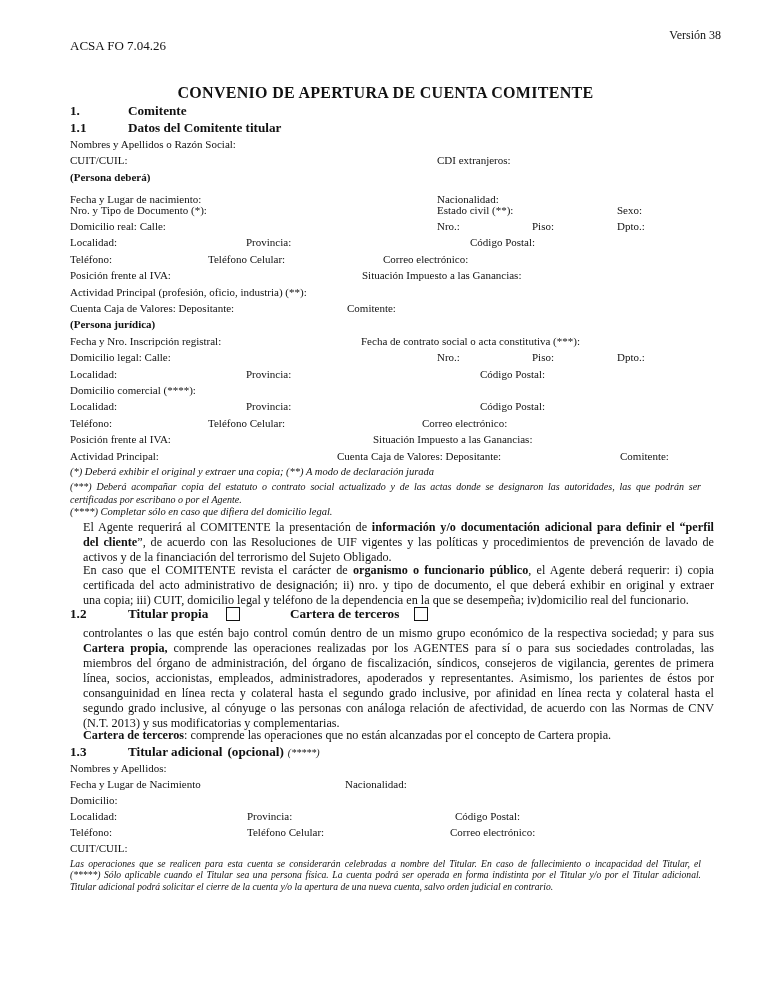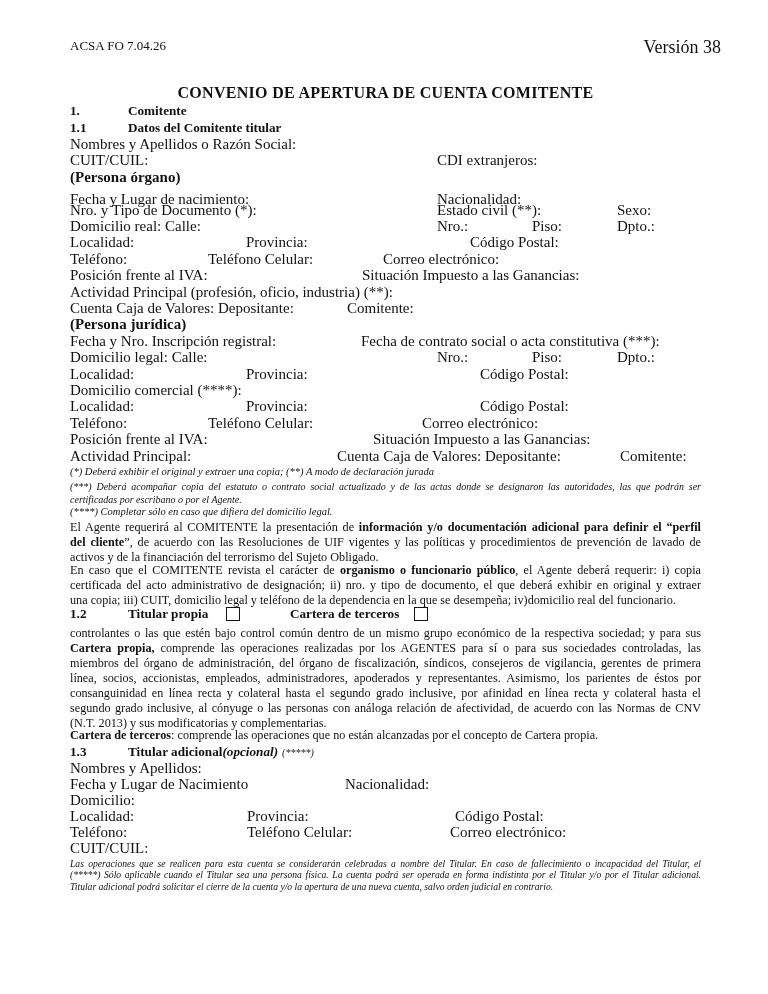--- a/index.html
+++ b/index.html
@@ -1,35 +1,35 @@
 <!DOCTYPE html>
 <html><head>
 <meta charset="utf-8">
 <style>
   html,body{margin:0;padding:0;background:#fff;}
   .page{position:relative;width:768px;height:994px;background:#fff;
         font-family:"Liberation Serif","DejaVu Serif",serif;color:#111;overflow:hidden;}
   .hdrL{position:absolute;top:38px;left:70px;font-size:13px;white-space:nowrap;}
-  .hdrR{position:absolute;top:37px;right:47px;font-size:18px;white-space:nowrap;}
+  .hdrR{position:absolute;top:28px;right:47px;font-size:12px;white-space:nowrap;}
   .title{position:absolute;top:84px;left:70px;width:631px;text-align:center;
          font-size:16px;font-weight:700;letter-spacing:.3px;white-space:nowrap;}
   .h{position:absolute;left:70px;width:635px;height:18px;font-size:13.2px;line-height:16px;white-space:nowrap;}
   .hnum{position:absolute;left:0;font-weight:700;}
   .htxt{position:absolute;left:58px;font-weight:700;}
-  .r{position:absolute;left:70px;width:640px;height:17px;font-size:15px;line-height:15px;}
+  .r{position:absolute;left:70px;width:640px;height:17px;font-size:11px;line-height:15px;}
   .l{position:absolute;top:0;white-space:nowrap;}
   .b{font-weight:700;}
   .blk{position:absolute;left:70px;width:631px;}
-  .para{font-size:12.2px;line-height:15px;}
+  .para{font-size:12.2px;line-height:15px;margin-left:13px;}
   .jl{text-align:justify;text-align-last:justify;}
   .fn1{position:absolute;left:70px;font-size:10.5px;font-style:italic;white-space:nowrap;}
   .fn3{font-size:10px;line-height:13.4px;font-style:italic;}
   .fn5{font-size:9.6px;line-height:11.3px;font-style:italic;}
   .cb{position:absolute;top:1px;width:12px;height:12px;border:1.4px solid #111;background:#fff;}
-  .opc{font-style:italic;}
+  .opc{margin-left:5px;}
   .note-ref{font-size:10px;font-weight:400;font-style:italic;margin-left:4px;}
 </style>
 </head>
 <body>
 
 <div class="page">
 
   <div class="hdrL">ACSA FO 7.04.26</div>
   <div class="hdrR">Versión 38</div>
 
@@ -46,21 +46,21 @@
   </div>
 
   <div class="r" style="top:137px">
     <span class="l" style="left:0">Nombres y Apellidos o Razón Social:</span>
   </div>
   <div class="r" style="top:153px">
     <span class="l" style="left:0">CUIT/CUIL:</span>
     <span class="l" style="left:367px">CDI extranjeros:</span>
   </div>
   <div class="r" style="top:170px">
-    <span class="l b" style="left:0">(Persona órgano)</span>
+    <span class="l b" style="left:0">(Persona deberá)</span>
   </div>
   <div class="r" style="top:192px">
     <span class="l" style="left:0">Fecha y Lugar de nacimiento:</span>
     <span class="l" style="left:367px">Nacionalidad:</span>
   </div>
   <div class="r" style="top:203px">
     <span class="l" style="left:0">Nro. y Tipo de Documento (*):</span>
     <span class="l" style="left:367px">Estado civil (**):</span>
     <span class="l" style="left:547px">Sexo:</span>
   </div>

